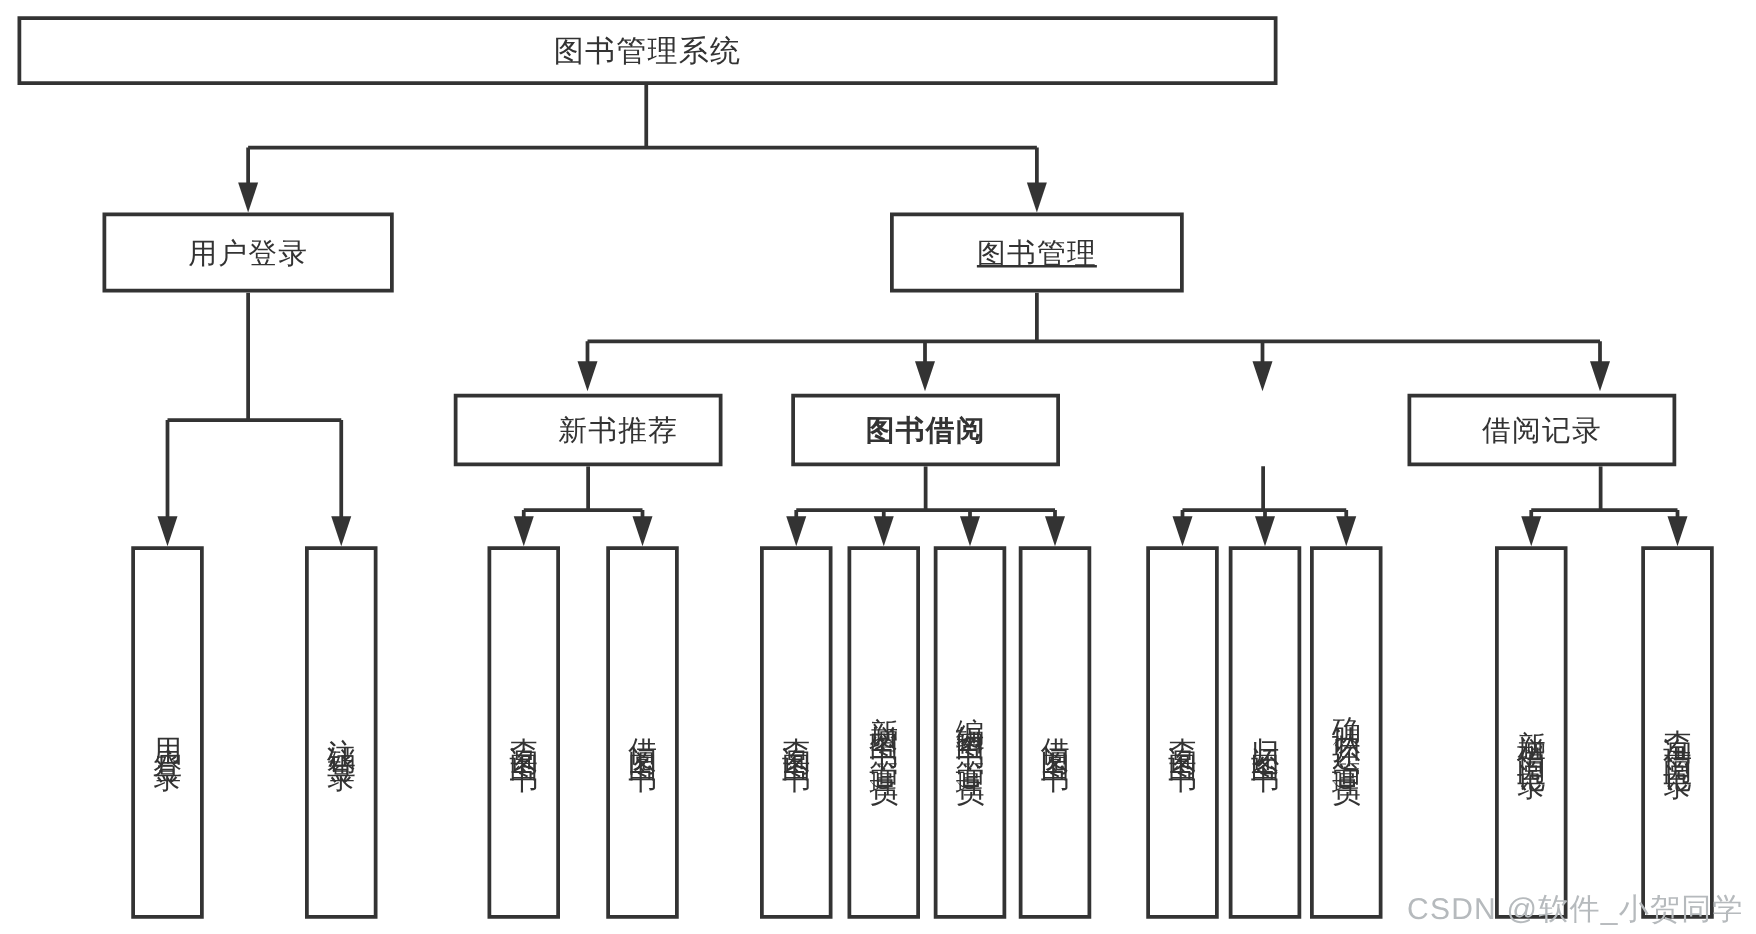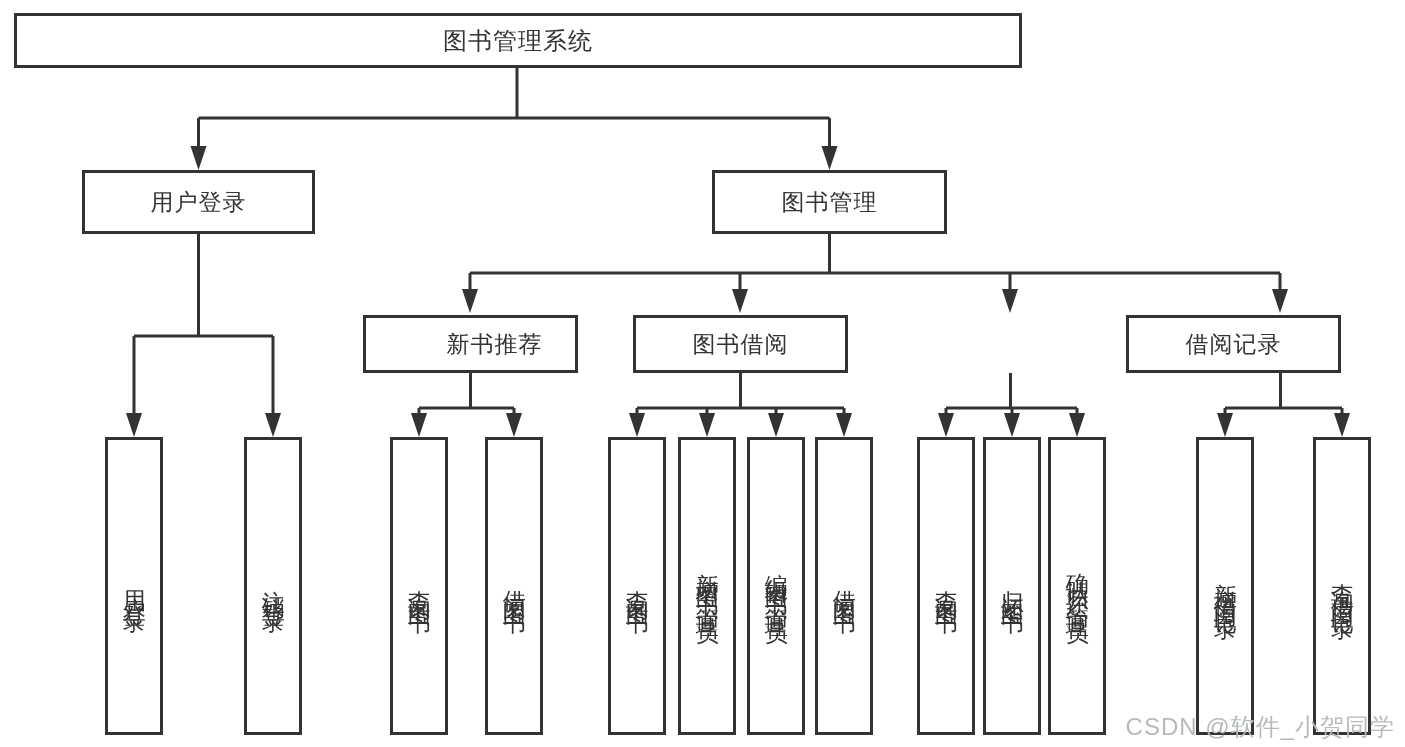--- a/index.html
+++ b/index.html
@@ -116,24 +116,24 @@
     <polygon points="1069,413 1085,413 1077,437"></polygon>
 
     <path d="M1280.5 373 V408 M1225 408 H1342 M1225 408 V415 M1342 408 V415"></path>
     <polygon points="1217,413 1233,413 1225,437"></polygon>
     <polygon points="1334,413 1350,413 1342,437"></polygon>
   </svg>
 
   <div class="hbox root" style="left:14px; top:13px; width:1008px; height:55px;">图书管理系统</div>
 
   <div class="hbox" style="left:82px; top:170px; width:233px; height:64px;">用户登录</div>
-  <div class="hbox" style="left:712px; top:170px; width:235px; height:64px;">图书管理</div>
+  <div class="hbox" style="left:712px; top:170px; width:235px; height:64px;text-decoration:underline;">图书管理</div>
 
   <div class="hbox" style="left:363px; top:315px; width:215px; height:58px;padding-left:48px;">新书推荐</div>
-  <div class="hbox" style="left:633px; top:315px; width:215px; height:58px;">图书借阅</div>
+  <div class="hbox" style="left:633px; top:315px; width:215px; height:58px;font-weight:bold;">图书借阅</div>
   <div class="hbox" style="left:1126px; top:315px; width:215px; height:58px;">借阅记录</div>
 
   <div class="vbox" style="left:105px;">
     <span>用户登录</span>
   </div>
   <div class="vbox" style="left:244px;">
     <span>注销登录</span>
   </div>
 
   <div class="vbox" style="left:390px;">

